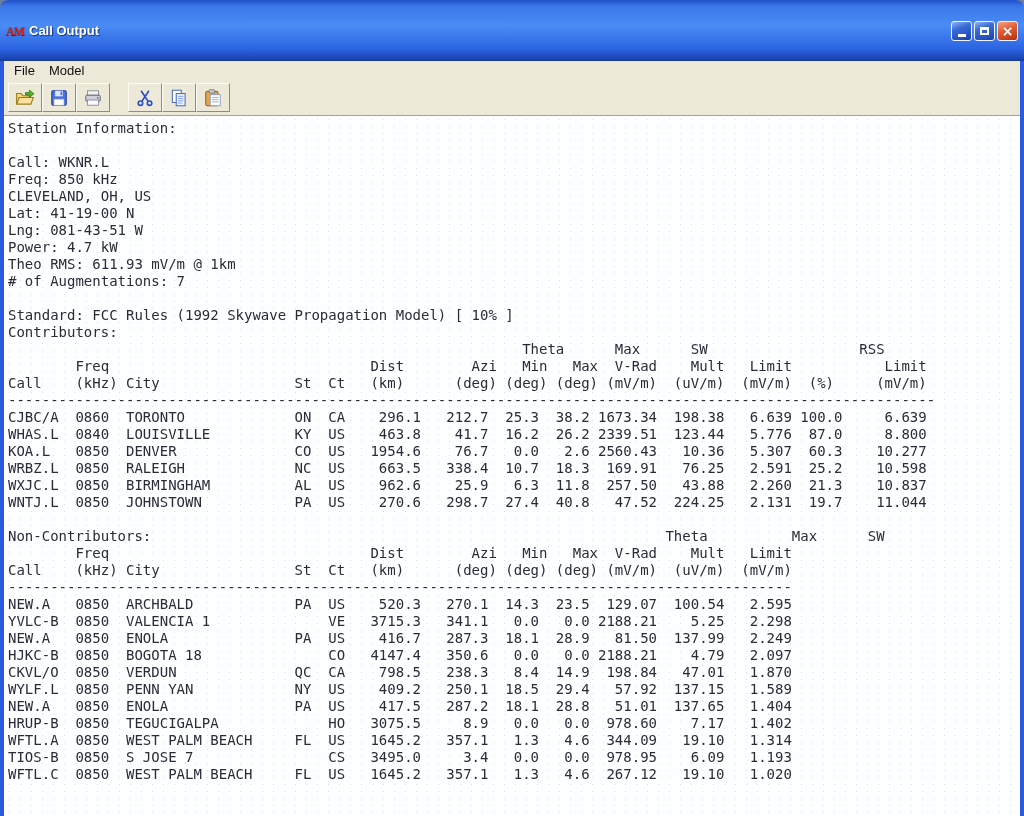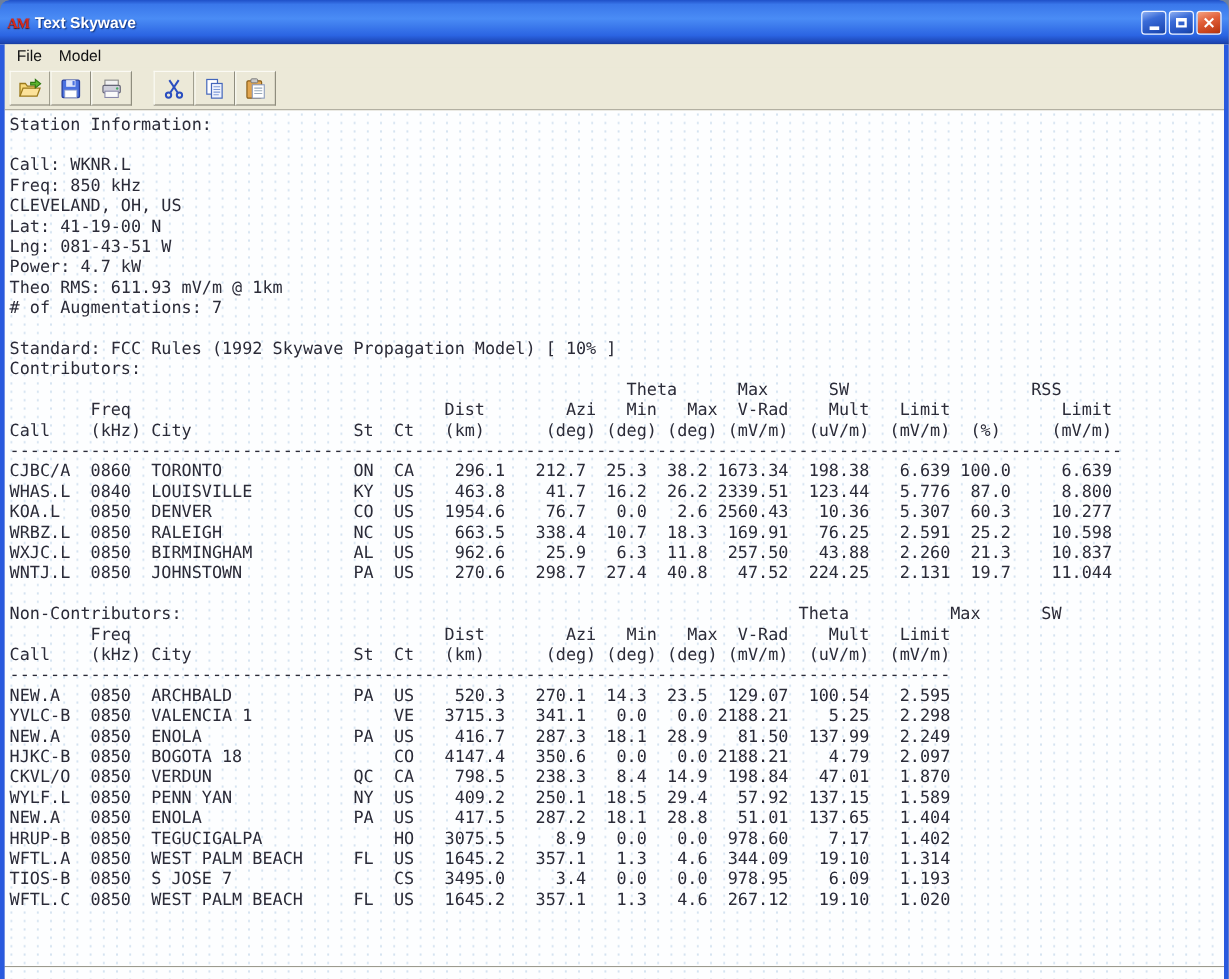--- a/index.html
+++ b/index.html
@@ -1,21 +1,21 @@
 <!DOCTYPE html>
 <html><head>
 <meta charset="utf-8">
 <style>
   html,body{margin:0;padding:0;background:#6b7f9e;}
   body{width:1024px;height:816px;overflow:hidden;font-family:"Liberation Sans",sans-serif;}
   .window{width:1024px;height:816px;border-radius:8px 8px 0 0;overflow:hidden;position:relative;}
 
   
   .titlebar{
-    height:29px;display:flex;align-items:center;padding:4px 6px;
+    height:29px;display:flex;align-items:center;padding:16px 6px;
     background:linear-gradient(180deg,#1f50c8 0%,#3a77ea 10%,#4a8cf5 42%,#2b64e2 80%,#1c45b4 96%,#153896 100%);
     border-radius:8px 8px 0 0;
   }
   .app-icon{font:bold 12px/14px "Liberation Serif",serif;color:#d42a1e;text-shadow:0 1px 1px #4a1208;margin-right:5px;letter-spacing:-1px;}
   .wtitle{flex:1;color:#fff;font:bold 13px "Liberation Sans",sans-serif;text-shadow:1px 1px 1px #16357e;}
   .winbtns{display:flex;gap:2px;}
   .wbtn{width:21px;height:20px;border:1px solid #eef3ff;border-radius:3px;display:flex;align-items:center;justify-content:center;box-sizing:border-box;}
   .wbtn.bluebtn{background:linear-gradient(160deg,#8fb0f2 0%,#3a6cd8 35%,#1f4cb8 85%,#16408f 100%);}
   .wbtn.close{background:linear-gradient(160deg,#f4a382 0%,#e2603a 40%,#c03c16 85%,#a33110 100%);}
   .glyph-min{display:block;width:8px;height:3px;background:#fff;margin-top:9px;}
@@ -48,21 +48,21 @@
     background-size:11px 7px;
   }
 </style>
 </head>
 <body>
 
 <div class="window">
 
   <div class="titlebar">
     <span class="app-icon">AM</span>
-    <span class="wtitle">Text Skywave</span>
+    <span class="wtitle">Call Output</span>
     <div class="winbtns">
       <div class="wbtn bluebtn">
           <span class="glyph-min"></span>
         </div>
       <div class="wbtn bluebtn">
           <span class="glyph-max"></span>
         </div>
       <div class="wbtn close">
           <span class="glyph-x">×</span>
         </div>

